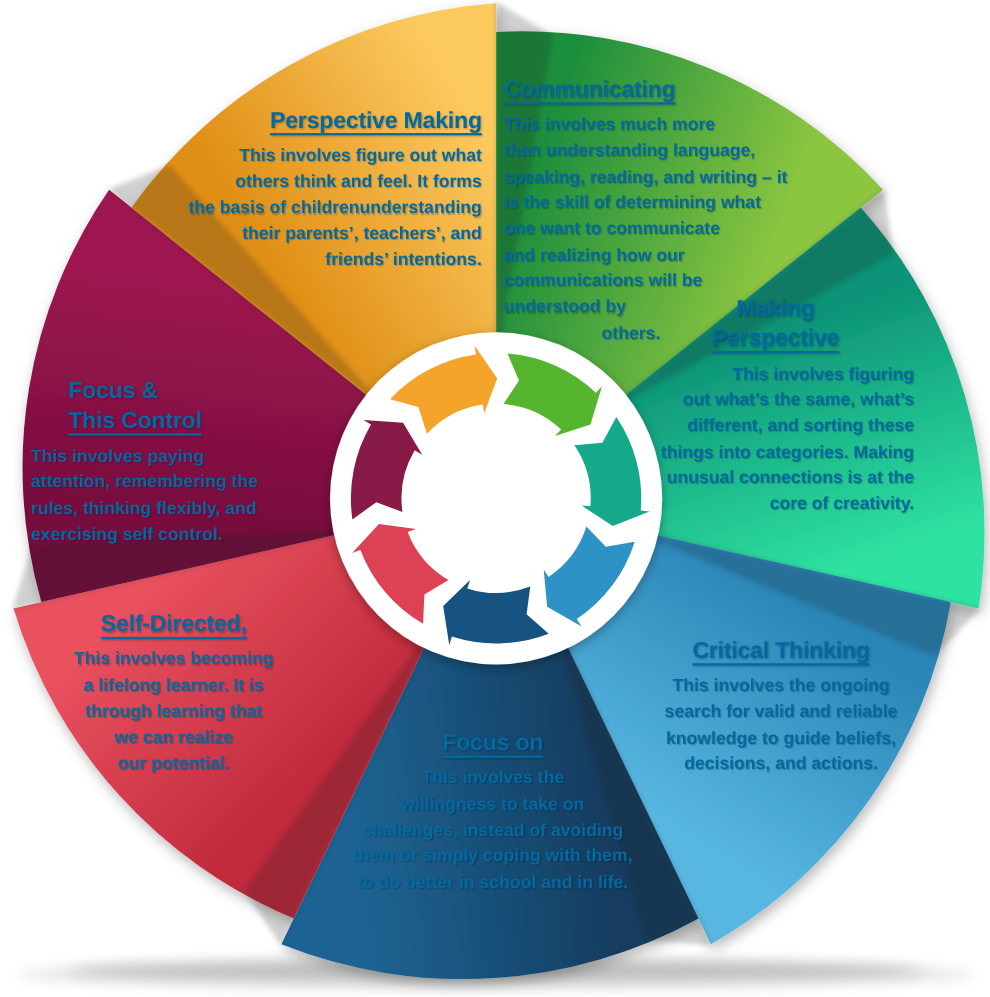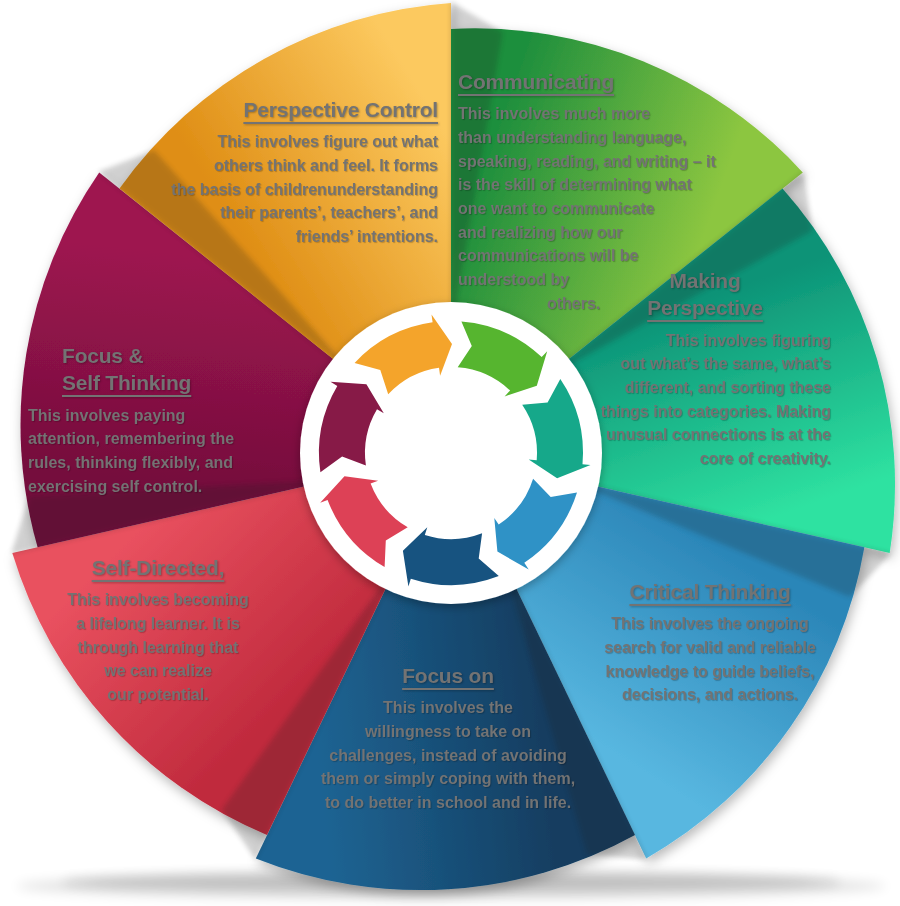--- a/index.html
+++ b/index.html
@@ -1,21 +1,21 @@
 <!DOCTYPE html>
 <html><head>
 <meta charset="utf-8">
 <style>
   html,body{margin:0;padding:0;}
   body{
     width:900px;height:906px;background:#ffffff;position:relative;overflow:hidden;
     font-family:"Liberation Sans","DejaVu Sans",sans-serif;
   }
   #wheel-svg{position:absolute;left:0;top:0;width:900px;height:906px;}
-  .seg{position:absolute;color:#737373;z-index:5;}
+  .seg{position:absolute;color:#0369a1;z-index:5;}
   .seg-title{
     font-weight:700;font-size:21px;line-height:1.3;letter-spacing:-0.2px;
     text-shadow:1px 1px 2px rgba(0,0,0,.28);
   }
   .seg-title span{display:block;}
   .seg-title span:last-child{
     text-decoration:underline;text-decoration-thickness:2px;text-underline-offset:5px;
   }
   .seg-body{
     font-weight:700;font-size:16px;line-height:1.48;margin-top:7px;white-space:pre;
@@ -175,29 +175,29 @@
     </div>
   <div class="seg-body">This involves becoming
 a lifelong learner. It is
 through learning that
 we can realize
 our potential.</div>
 </div>
 <div class="seg seg-focus-self-control">
   <div class="seg-title">
       <span>Focus &amp;</span>
-      <span>Self Thinking</span>
+      <span>This Control</span>
     </div>
   <div class="seg-body">This involves paying
 attention, remembering the
 rules, thinking flexibly, and
 exercising self control.</div>
 </div>
 <div class="seg seg-perspective-taking">
   <div class="seg-title">
-      <span>Perspective Control</span>
+      <span>Perspective Making</span>
     </div>
   <div class="seg-body">This involves figure out what
 others think and feel. It forms
 the basis of childrenunderstanding
 their parents’, teachers’, and
 friends’ intentions.</div>
 </div>
 
 </body></html>

